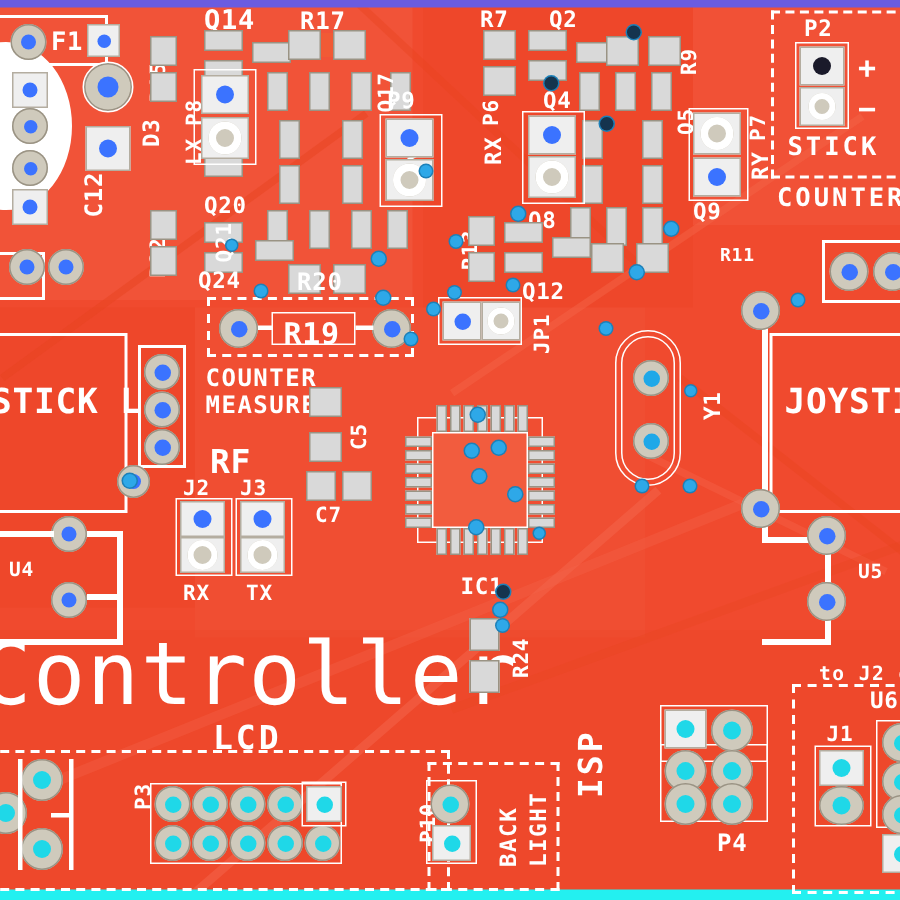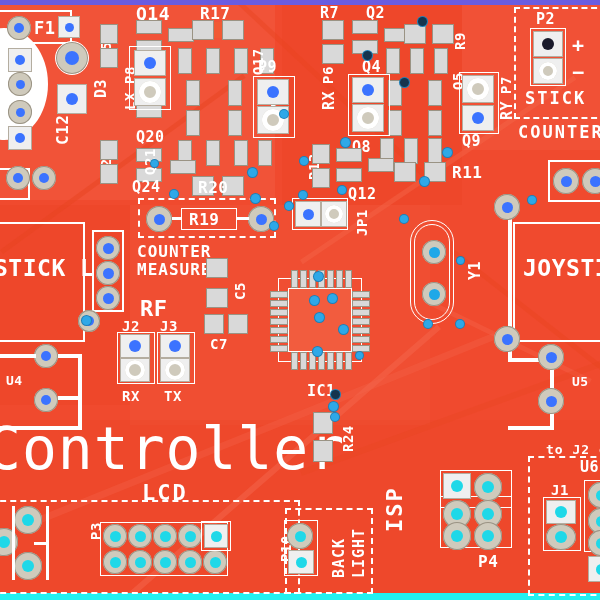--- a/index.html
+++ b/index.html
@@ -218,21 +218,21 @@
   <div class="smd" style="left:428px;top:80px;width:14px;height:26px;"></div>
   <div class="smd" style="left:388px;top:110px;width:14px;height:26px;"></div>
   <div class="smd" style="left:428px;top:110px;width:14px;height:26px;"></div>
 
   <div class="smd" style="left:380px;top:138px;width:14px;height:26px;"></div>
   <div class="smd" style="left:404px;top:138px;width:14px;height:26px;"></div>
   <div class="smd" style="left:428px;top:138px;width:14px;height:26px;"></div>
 
   <div class="smd" style="left:394px;top:162px;width:22px;height:20px;"></div>
   <div class="smd" style="left:424px;top:162px;width:22px;height:20px;"></div>
-  <div class="silk" style="left:452px;top:163px;font-size:16px;">R11</div>
+  <div class="silk" style="left:480px;top:163px;font-size:12px;">R11</div>
 
   <div class="silk" style="left:352px;top:138px;font-size:15px;">Q8</div>
   <div class="smd" style="left:336px;top:148px;width:26px;height:14px;"></div>
   <div class="smd" style="left:336px;top:168px;width:26px;height:14px;"></div>
   <div class="smd" style="left:368px;top:158px;width:26px;height:14px;"></div>
   <div class="silk" style="left:348px;top:185px;font-size:15px;">Q12</div>
 
   <div class="silk rot90" style="left:306px;top:180px;font-size:14px;">R13</div>
   <div class="smd" style="left:312px;top:144px;width:18px;height:20px;"></div>
   <div class="smd" style="left:312px;top:168px;width:18px;height:20px;"></div>
@@ -281,21 +281,21 @@
     </div>
 
   <div class="dash" style="left:138px;top:198px;width:138px;height:40px;"></div>
   <div class="thpad" style="left:146px;top:206px;width:26px;height:26px;">
       <div class="hole" style="width:11px;height:11px;"></div>
     </div>
   <div class="thpad" style="left:248px;top:206px;width:26px;height:26px;">
       <div class="hole" style="width:11px;height:11px;"></div>
     </div>
   <div class="outl thin" style="left:181px;top:208px;width:56px;height:22px;"></div>
-  <div class="silk" style="left:189px;top:210px;font-size:16px;">R19</div>
+  <div class="silk" style="left:189px;top:210px;font-size:20px;">R19</div>
   <div class="line" style="left:172px;top:217px;width:10px;height:3px;"></div>
   <div class="line" style="left:237px;top:217px;width:12px;height:3px;"></div>
   <div class="silk" style="left:137px;top:242px;font-size:16px;letter-spacing:1px;">COUNTER</div>
   <div class="silk" style="left:137px;top:260px;font-size:16px;letter-spacing:1px;">MEASURE</div>
 
   <div class="outl" style="left:92px;top:230px;width:32px;height:82px;"></div>
   <div class="thpad" style="left:96px;top:236px;width:24px;height:24px;">
       <div class="hole" style="width:11px;height:11px;"></div>
     </div>
   <div class="thpad" style="left:96px;top:261px;width:24px;height:24px;">

